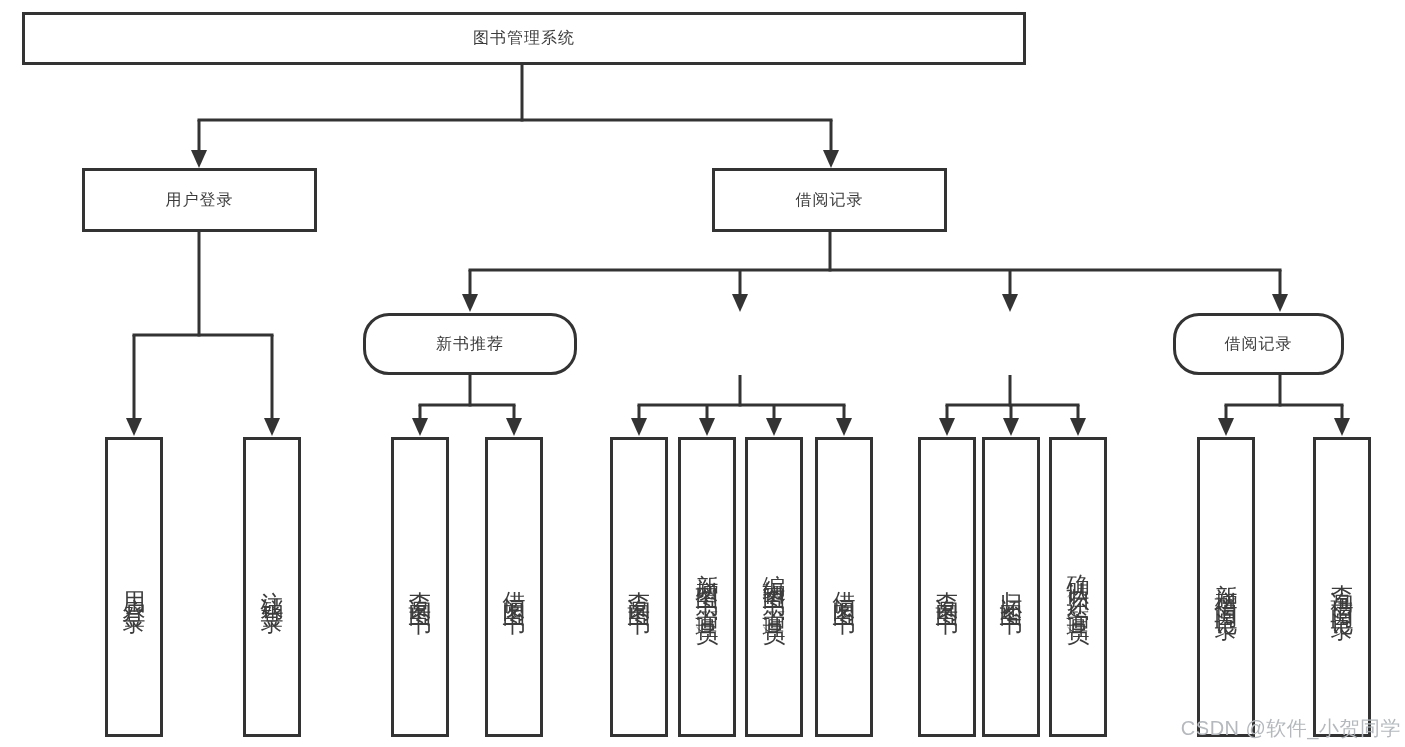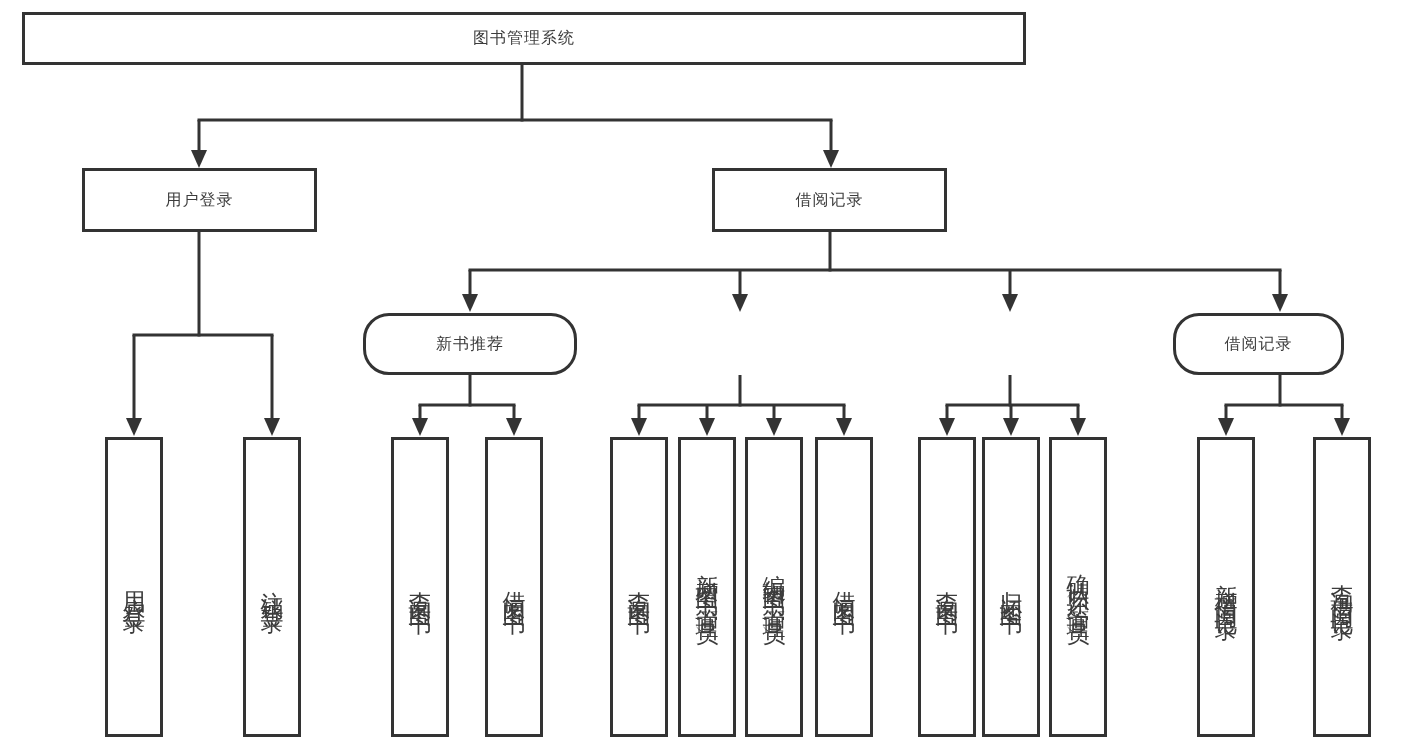--- a/index.html
+++ b/index.html
@@ -196,13 +196,14 @@
   <div class="node leaf x10">
     <span class="vtext">确认归还（管理员）</span>
   </div>
   <div class="node leaf x11">
     <span class="vtext">新增借阅记录</span>
   </div>
   <div class="node leaf x12">
     <span class="vtext">查询借阅记录</span>
   </div>
 
+  <div class="watermark">CSDN @软件_小贺同学</div>
 </div>
 
 </body></html>

